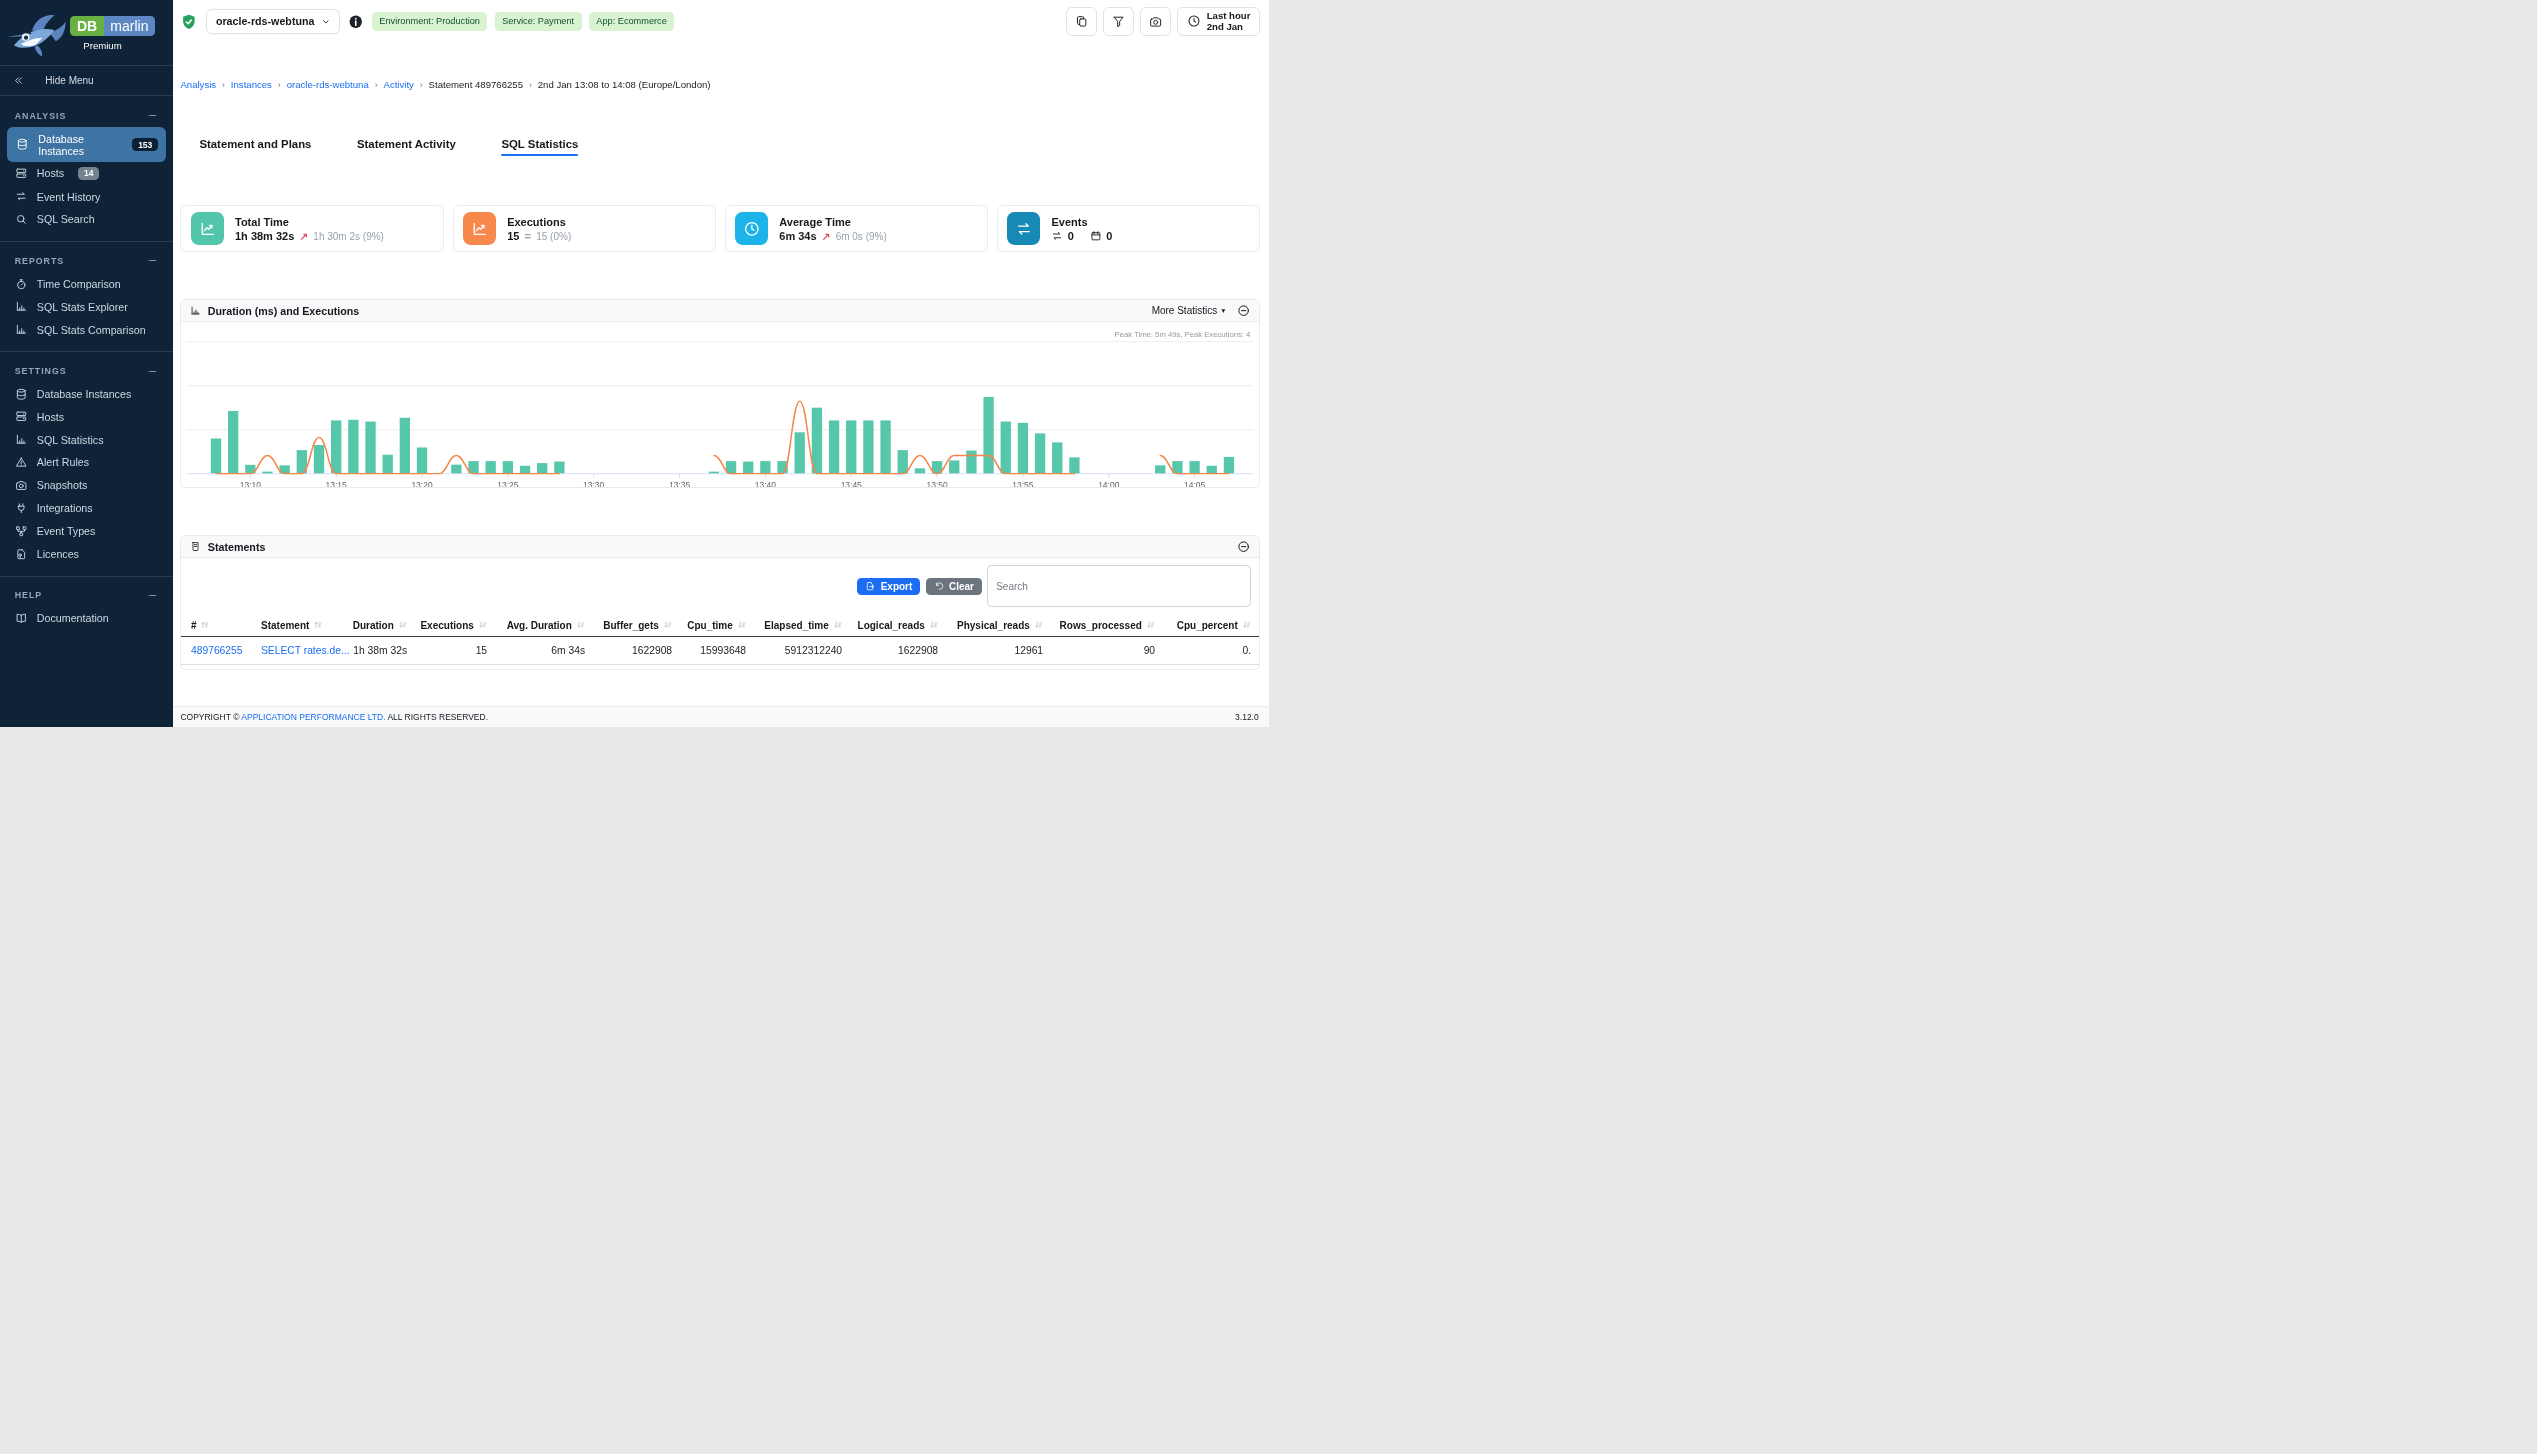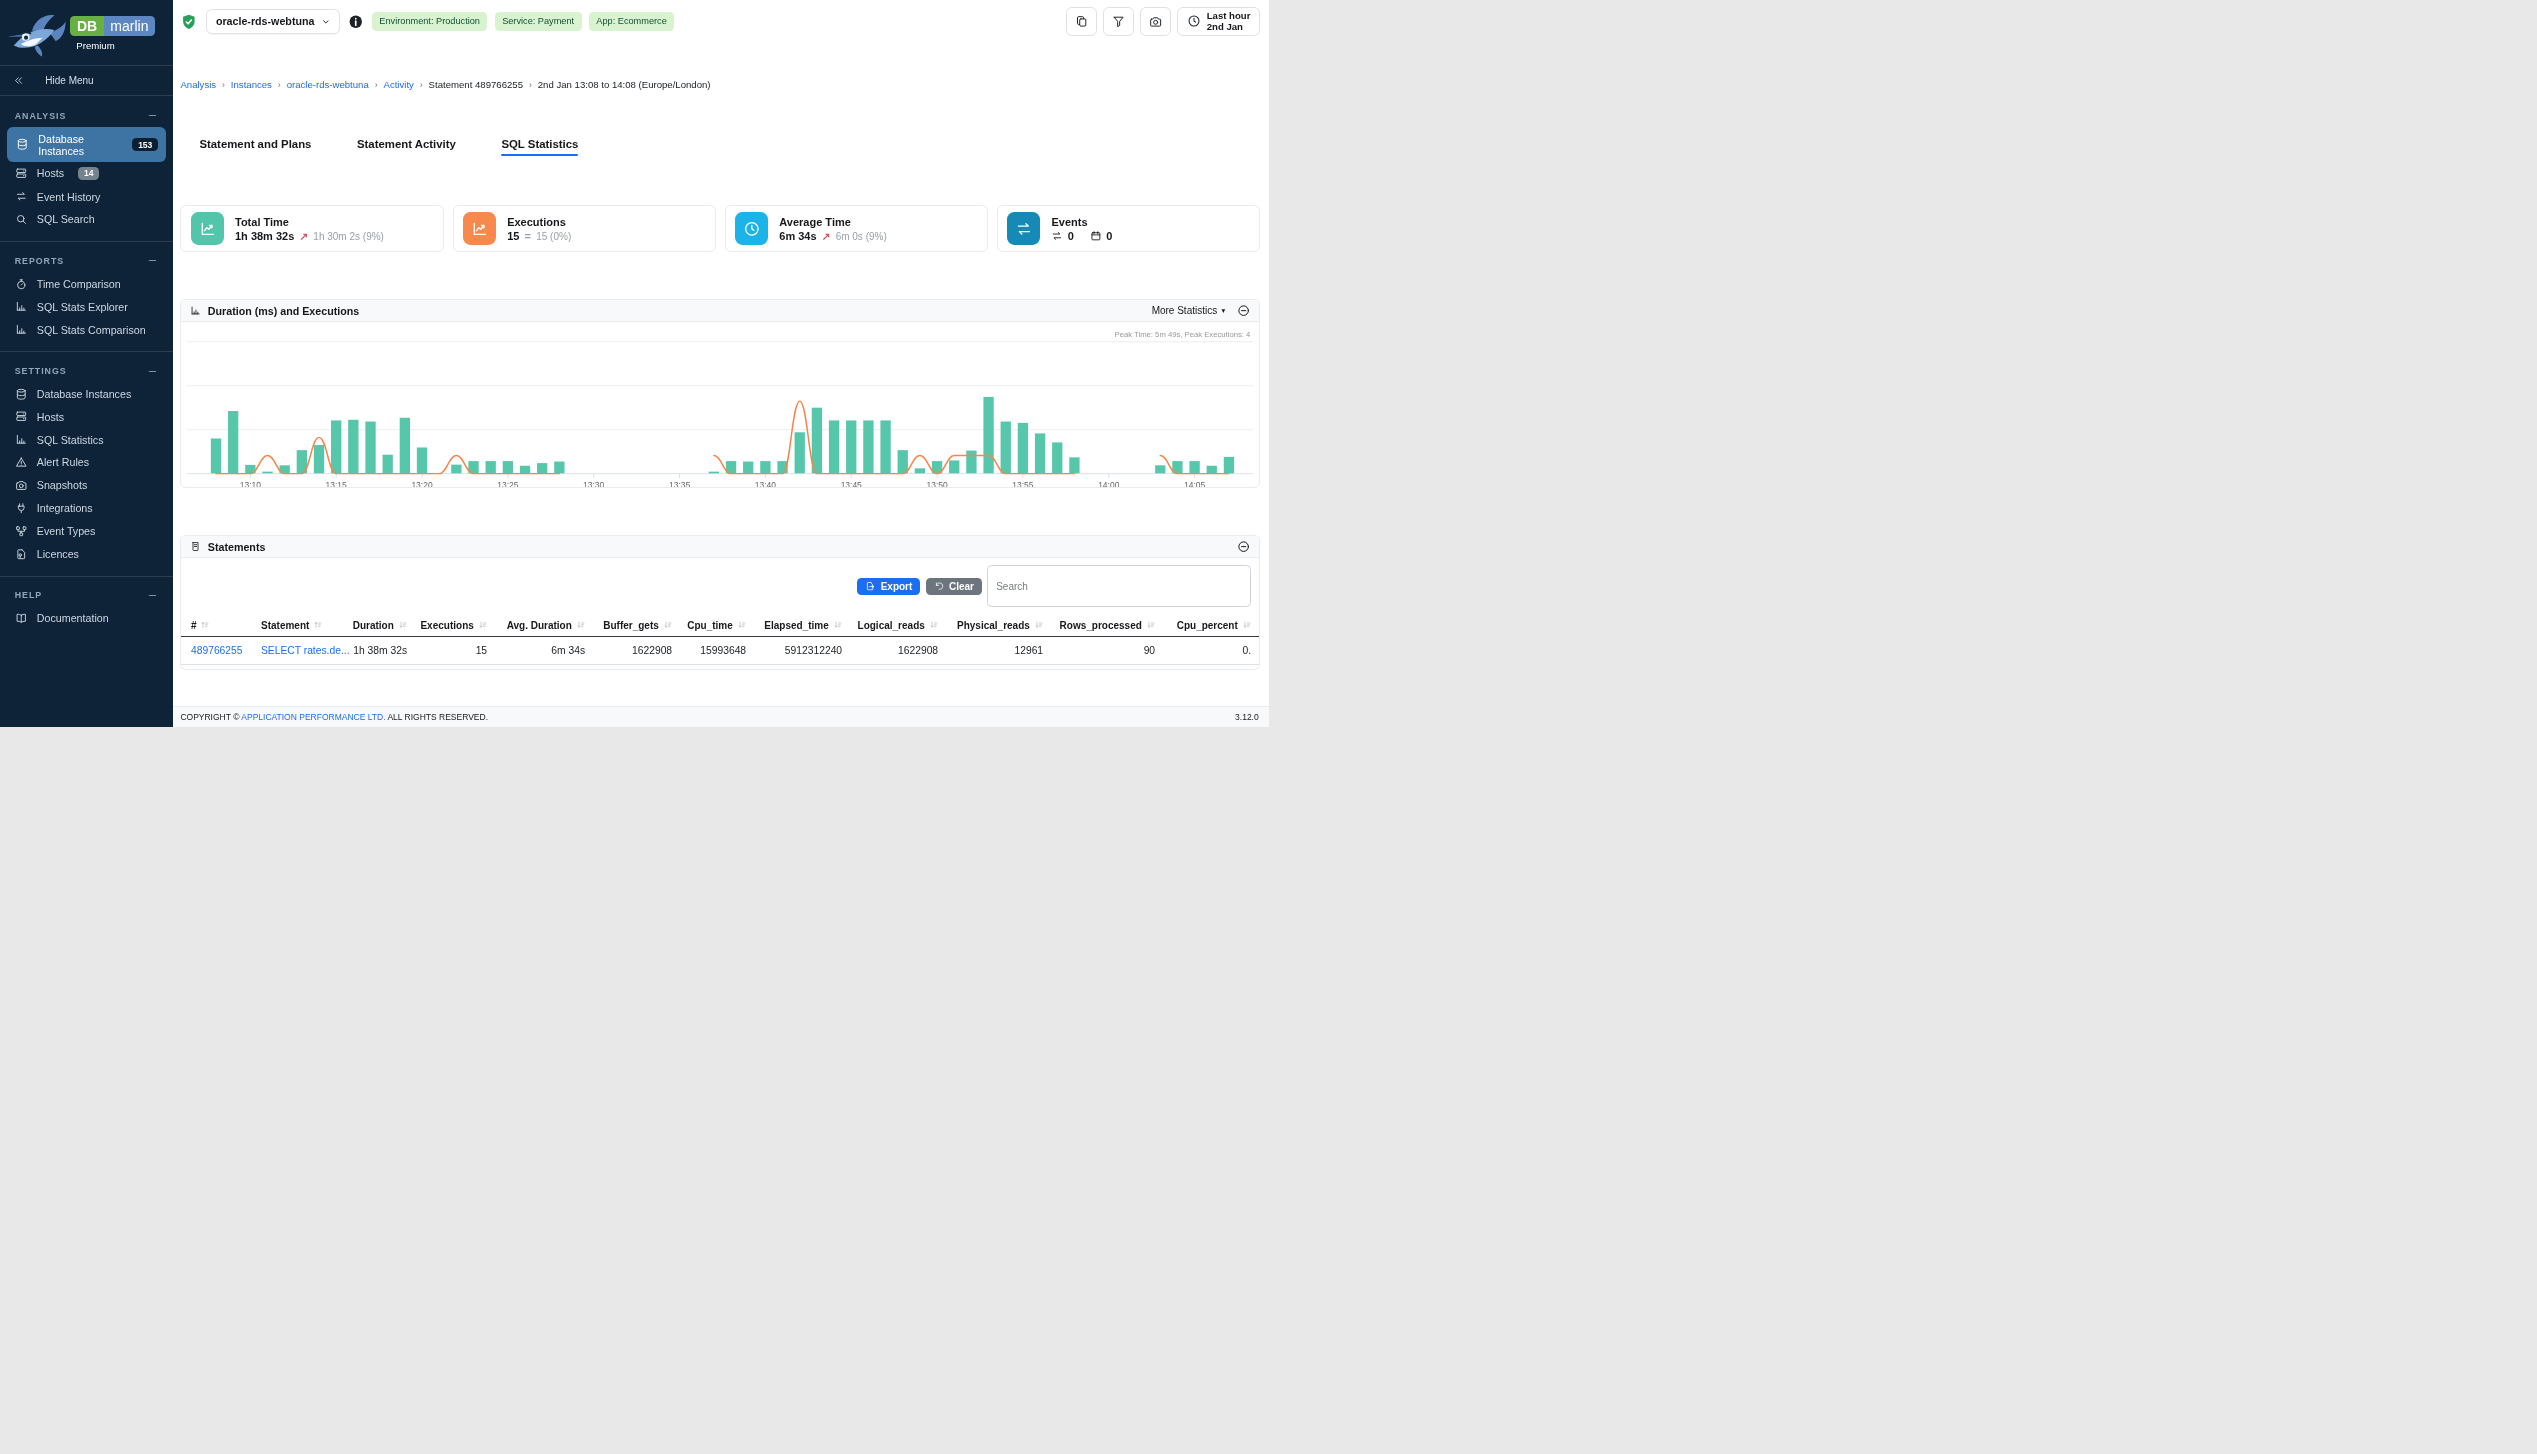--- a/index.html
+++ b/index.html
@@ -6,21 +6,21 @@
   body { background:#e8e8e8; font-family:"Liberation Sans", sans-serif; }
   .page { width:1269px; height:727px; background:#fff; position:relative; overflow:hidden; }
 
   
   .sidebar { position:absolute; left:0; top:0; bottom:0; width:173px; background:#0e2337; color:#cdd7e2; overflow:hidden; }
   .logo { display:flex; align-items:center; gap:2.9px; padding:8.8px 5.9px 7.4px 4.4px; }
   .logo-text { display:flex; flex-direction:column; }
   .logo-badge { display:flex; }
   .logo-db { background:#68b043; color:#fff; font-size:14px; font-weight:bold; padding:2.2px 6.6px; border-radius:4.4px 0 0 4.4px; }
   .logo-marlin { background:#5d87c3; color:#fff; font-size:14px; font-weight:300; padding:2.2px 6.6px; border-radius:0 4.4px 4.4px 0; }
-  .logo-premium { color:#fff; font-size:9.6px; margin-top:3.7px; margin-left:6px; }
+  .logo-premium { color:#fff; font-size:9.6px; margin-top:3.7px; margin-left:13px; }
   .hide-menu { display:flex; align-items:center; gap:21px; padding:8.8px 13.3px; font-size:10px; color:#d6dee7; cursor:pointer;
     border-top:0.7px solid rgba(255,255,255,.12); border-bottom:0.7px solid rgba(255,255,255,.12); }
   .sb-section { margin-top:5.9px; padding-top:2.9px; }
   .sb-section + .sb-section { border-top:0.7px solid rgba(255,255,255,.12); margin-top:10.3px; padding-top:7.4px; }
   .sb-sec-head { display:flex; align-items:center; justify-content:space-between; padding:5.9px 14.7px; font-size:8.8px; font-weight:bold; letter-spacing:1px; color:#93a7bb; }
   .sb-sec-head .icon { color:#93a7bb; cursor:pointer; }
   .sb-item { display:flex; align-items:center; gap:9.6px; padding:5.2px 7.4px 5.2px 14.7px; font-size:10.7px; color:#cdd7e2; cursor:pointer; }
   .sb-item.active { background:#3e74a4; color:#fff; border-radius:5.9px; margin:0 7.4px; padding-left:8.8px; }
   .sb-item .icon { color:inherit; }
   .sb-badge { margin-left:4.4px; font-size:8.5px; font-weight:bold; padding:1.5px 5.9px; border-radius:4.4px; color:#fff; }

